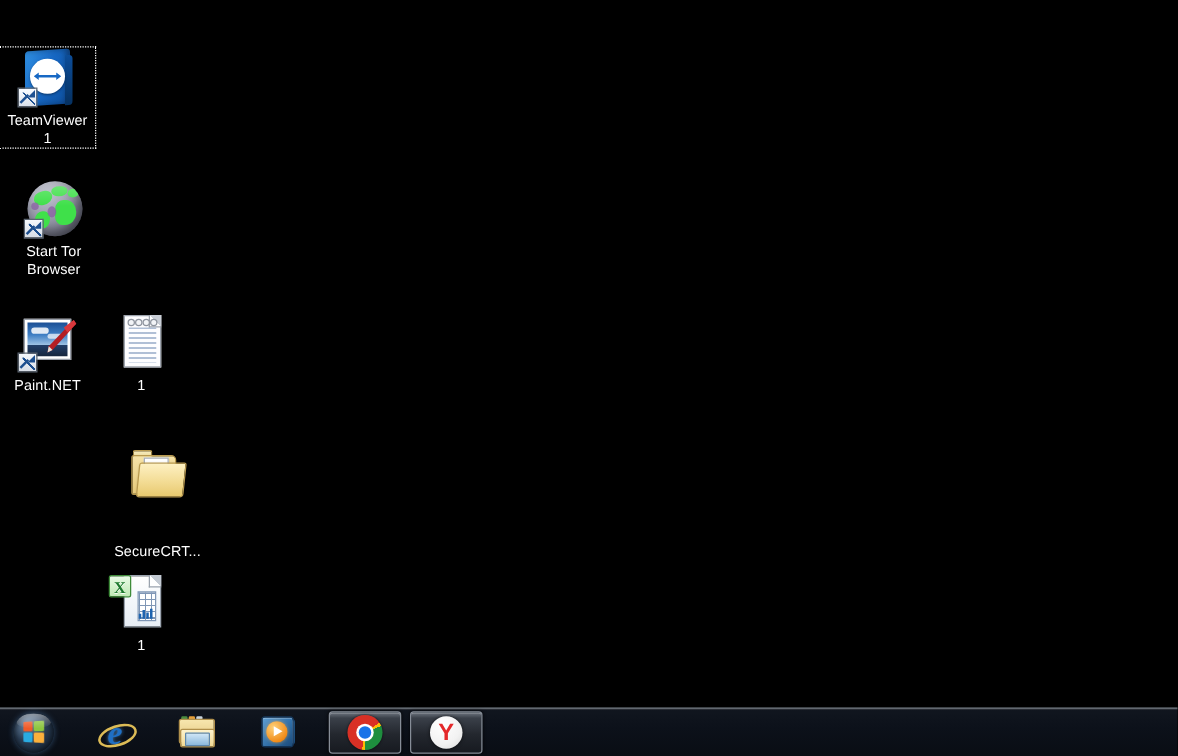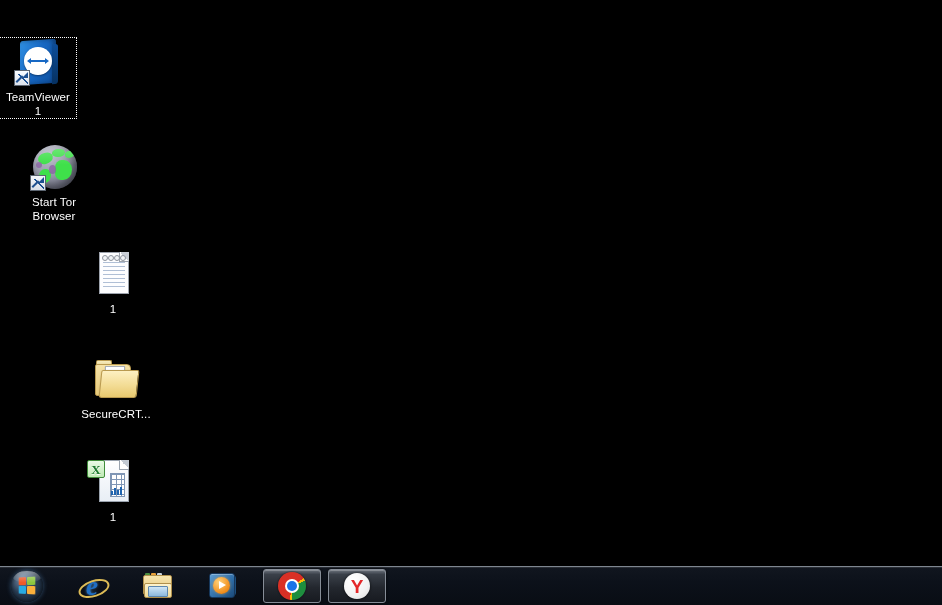--- a/index.html
+++ b/index.html
@@ -390,21 +390,21 @@
         <span class="arw"></span>
           <span class="arw2"></span>
       </span>
     </span>
     <span class="label">
       <span>TeamViewer</span><br>
       <span>1</span>
     </span>
   </div>
 
-  <div class="icon" style="left:16px;top:143px;">
+  <div class="icon" style="left:5px;top:143px;">
     <span class="glyph">
       <span class="globe">
         <i class="p1"></i>
           <i class="p2"></i>
           <i class="p3"></i>
           <i class="p4"></i>
           <i class="p5"></i>
         <u class="q1"></u>
           <u class="q2"></u>
       </span>
@@ -412,38 +412,58 @@
         <span class="arw"></span>
           <span class="arw2"></span>
       </span>
     </span>
     <span class="label">
       <span>Start Tor</span><br>
       <span>Browser</span>
     </span>
   </div>
 
+  <div class="icon" style="left:0px;top:250px;">
+    <span class="glyph">
+      <span class="pn-photo">
+        <span class="pn-sky"></span>
+        <span class="pn-cloud"></span>
+        <span class="pn-cloud2"></span>
+        <span class="pn-land"></span>
+      </span>
+      <svg class="pn-brush" viewBox="0 0 32 32">
+        <path d="M29 2 L31 5 L12 26 L8 28 L9 23 Z" fill="#b41f24"></path>
+        <path d="M29 2 L31 5 L24 12 L21 8 Z" fill="#d9383d"></path>
+        <path d="M9 23 L8 28 L12 26 Z" fill="#e8e3d8"></path>
+      </svg>
+      <span class="shortcut">
+        <span class="arw"></span>
+          <span class="arw2"></span>
+      </span>
+    </span>
+    <span class="label">Paint.NET</span>
+  </div>
 
   <div class="icon" style="left:75px;top:250px;">
     <span class="glyph">
       <span class="doc">
         <span class="fold"></span>
         <span class="rings">
           <b style="left:0px;"></b>
             <b style="left:6px;"></b>
             <b style="left:12px;"></b>
             <b style="left:18px;"></b>
         </span>
         <span class="lines"></span>
       </span>
     </span>
     <span class="label">1</span>
   </div>
 
-  <div class="icon" style="left:78px;top:355px;">
+  <div class="icon" style="left:88px;top:355px;gap:28px;">
     <span class="glyph">
       <span class="folder">
         <span class="fd-tab"></span>
         <span class="fd-back"></span>
         <span class="fd-paper"></span>
         <span class="fd-front"></span>
       </span>
     </span>
     <span class="label">SecureCRT...</span>
   </div>

